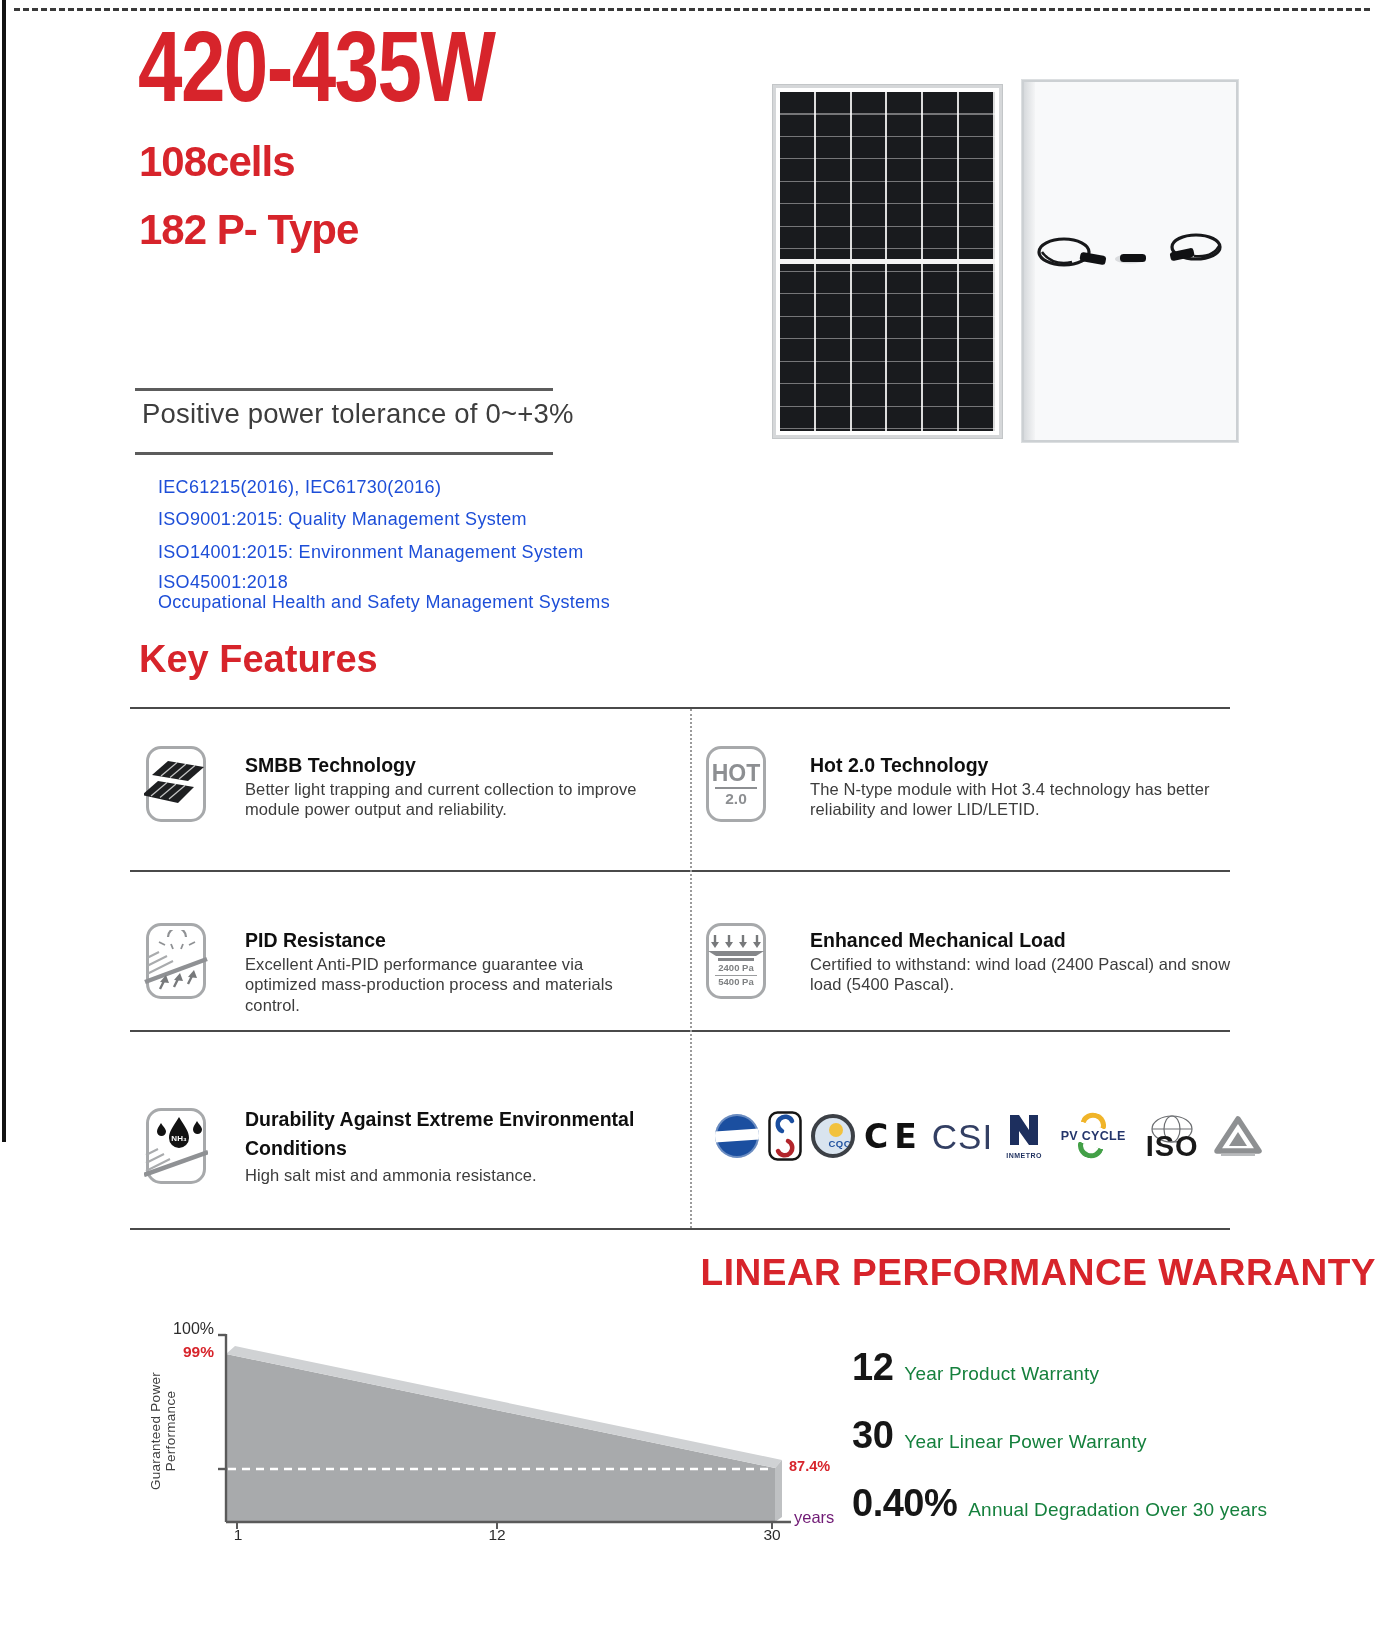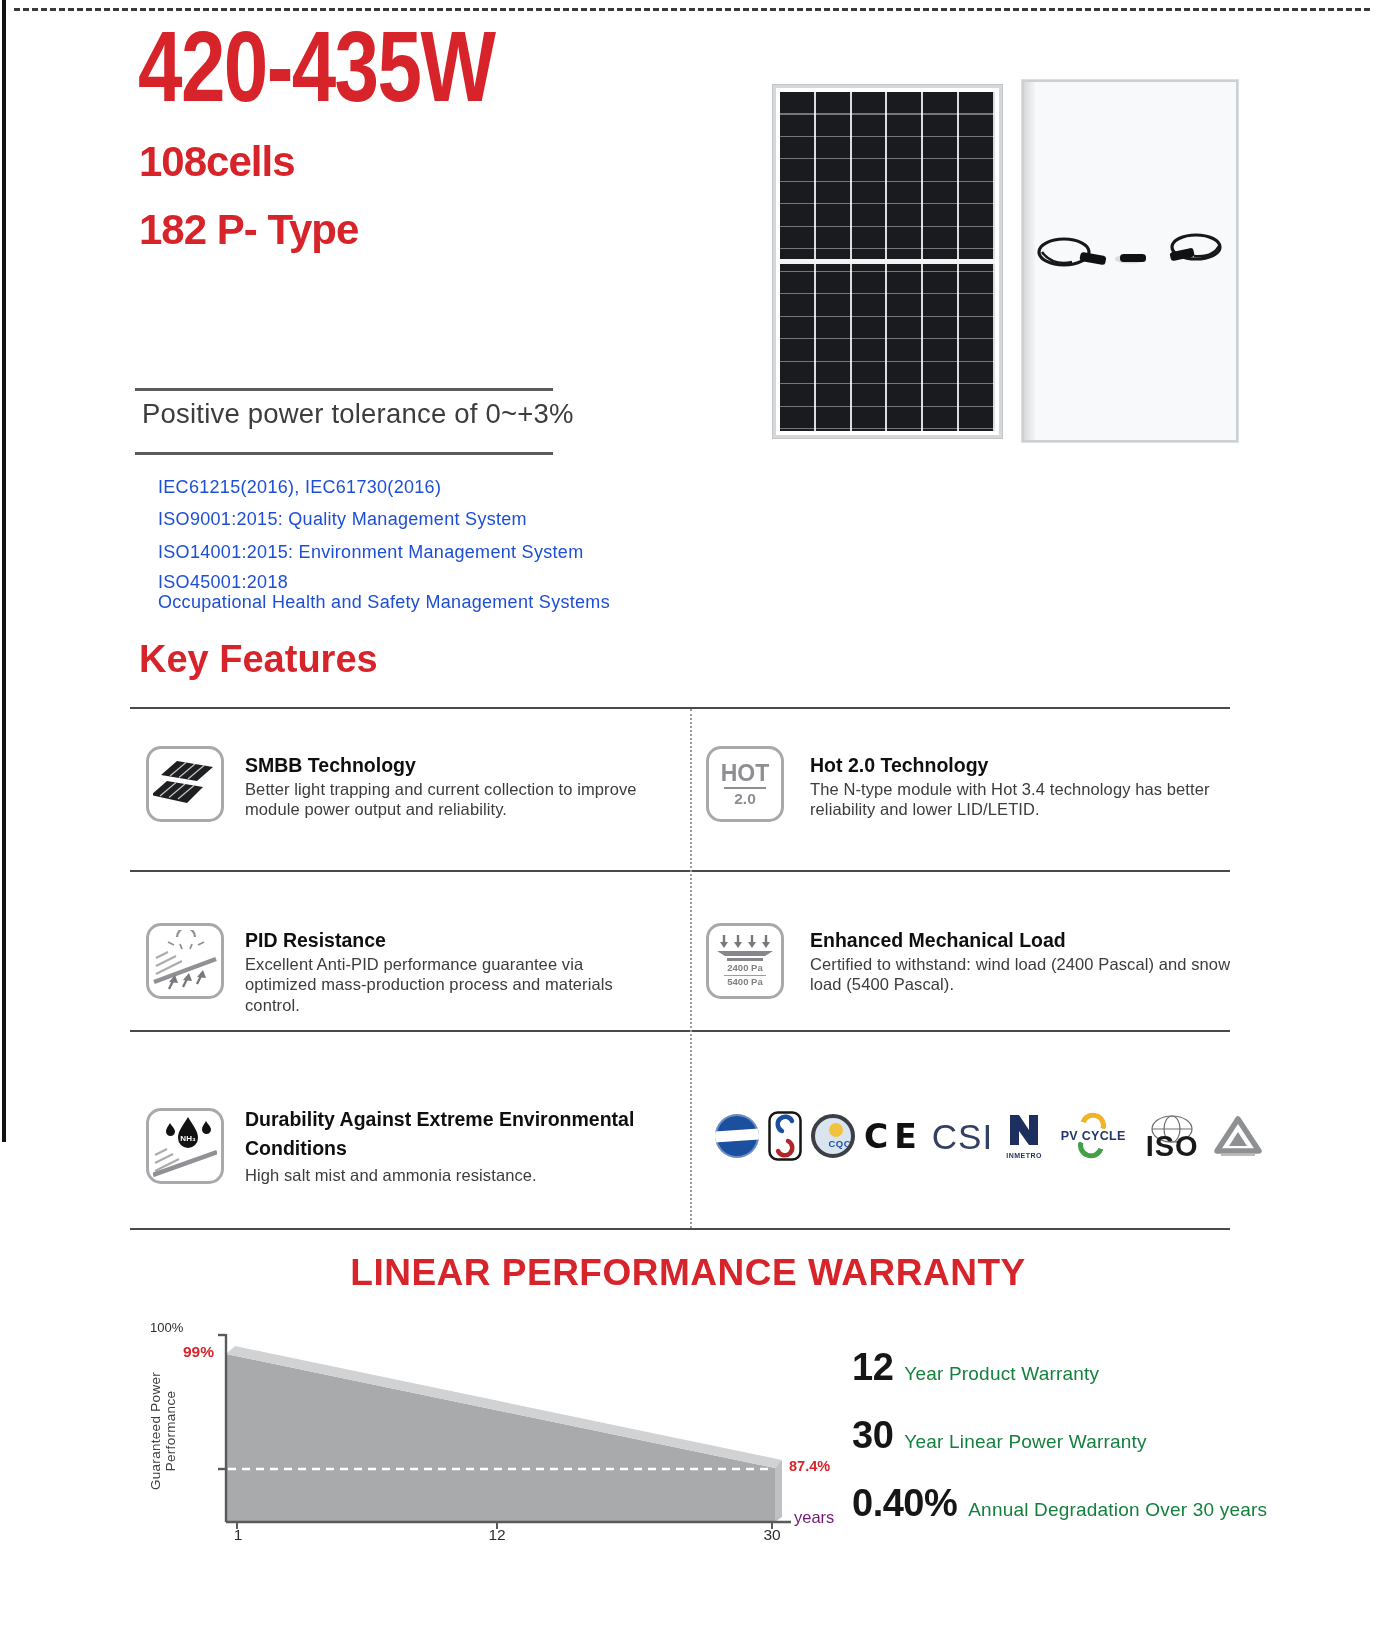--- a/index.html
+++ b/index.html
@@ -40,21 +40,21 @@
   .cert{left:158px;font-size:18px;color:#1d4ed8;letter-spacing:.3px;white-space:nowrap}
   .c0{top:477px}.c1{top:509px}.c2{top:542px}.c3{top:572px}.c4{top:592px}
 
   
   .kf-title{left:139px;top:638px;font-size:38px;font-weight:700}
   .grid{left:130px;top:707px;width:1100px;height:523px}
   .hline{position:absolute;left:0;width:1100px;height:2px;background:#4a4a4a}
   .h0{top:0}.h1{top:163px}.h2{top:323px}.h3{top:521px}
   .vdots{position:absolute;left:560px;top:2px;height:519px;border-left:2px dotted #9b9b9b}
 
-  .fico{position:absolute;width:78px;height:76px;border:3.5px solid #a7a9ab;border-radius:15px;
+  .fico{position:absolute;width:60px;height:76px;border:3.5px solid #a7a9ab;border-radius:15px;
         background:#fff;box-sizing:border-box;display:flex;flex-direction:column;
         align-items:center;justify-content:center}
   .i1{left:16px;top:39px}.i2{left:576px;top:39px}.i3{left:16px;top:216px}
   .i4{left:576px;top:216px}.i5{left:16px;top:401px}
   .hot-top{font-size:23px;font-weight:800;color:#8d8f92;line-height:1}
   .hot-line{width:42px;height:2.5px;background:#8d8f92;margin:2px 0}
   .hot-bot{font-size:15.5px;font-weight:700;color:#8d8f92;line-height:1}
   .load-top{font-size:9.5px;font-weight:700;color:#7e8082;border-bottom:1.5px solid #9a9c9e;padding:0 3px 1px;line-height:1.15}
   .load-bot{font-size:9.5px;font-weight:700;color:#7e8082;margin-top:1px;line-height:1.15}
 
@@ -87,24 +87,24 @@
   .pv-arc-top{position:absolute;top:0;left:27px;width:26px;height:13px;border:5px solid #f0b429;
               border-bottom:none;border-radius:13px 13px 0 0;transform:rotate(18deg);box-sizing:border-box}
   .pv-arc-bot{position:absolute;bottom:1px;left:21px;width:26px;height:13px;border:5px solid #43a047;
               border-top:none;border-radius:0 0 13px 13px;transform:rotate(18deg);box-sizing:border-box}
   .lg-iso{width:64px;height:50px}
   .iso-text{position:absolute;bottom:0;left:0;width:100%;text-align:center;font-size:29px;
             font-weight:800;color:#191919;letter-spacing:1px;line-height:1}
   .lg-tri{width:50px;height:42px}
 
   
-  .lpw-title{left:0;top:1252px;width:1376px;text-align:center;font-size:37px;font-weight:700;letter-spacing:.5px}
+  .lpw-title{left:0;top:1252px;width:1376px;text-align:right;font-size:37px;font-weight:700;letter-spacing:.5px}
   .ylabel{left:63px;top:1416px;width:200px;transform:rotate(-90deg);text-align:center;
           font-size:13.5px;color:#3e3e3e;letter-spacing:.3px}
-  .y100{left:150px;top:1320px;width:64px;text-align:left;font-size:13px;color:#2c2c2c}
+  .y100{left:150px;top:1320px;width:64px;text-align:right;font-size:16px;color:#2c2c2c}
   .y99{left:150px;top:1343px;width:64px;text-align:right;font-size:15.5px;font-weight:700}
   .chart-svg{left:218px;top:1330px}
   .xtick{font-size:15.5px;color:#2c2c2c;text-align:center}
   .xt1{left:229px;top:1526px;width:18px}.xt2{left:486px;top:1526px;width:22px}.xt3{left:761px;top:1526px;width:22px}
   .years{left:794px;top:1508px;font-size:16.5px;color:#701a75}
   .endlbl{left:789px;top:1458px;font-size:14.5px;font-weight:700}
   .witem{position:absolute;left:852px;display:flex;align-items:baseline;gap:11px;white-space:nowrap}
   .w1{top:1346px}.w2{top:1414px}.w3{top:1482px}
   .wval{font-size:38px;font-weight:700;color:#161616;letter-spacing:-.5px}
   .wlabel{font-size:19px;color:#15803d;letter-spacing:.2px}

